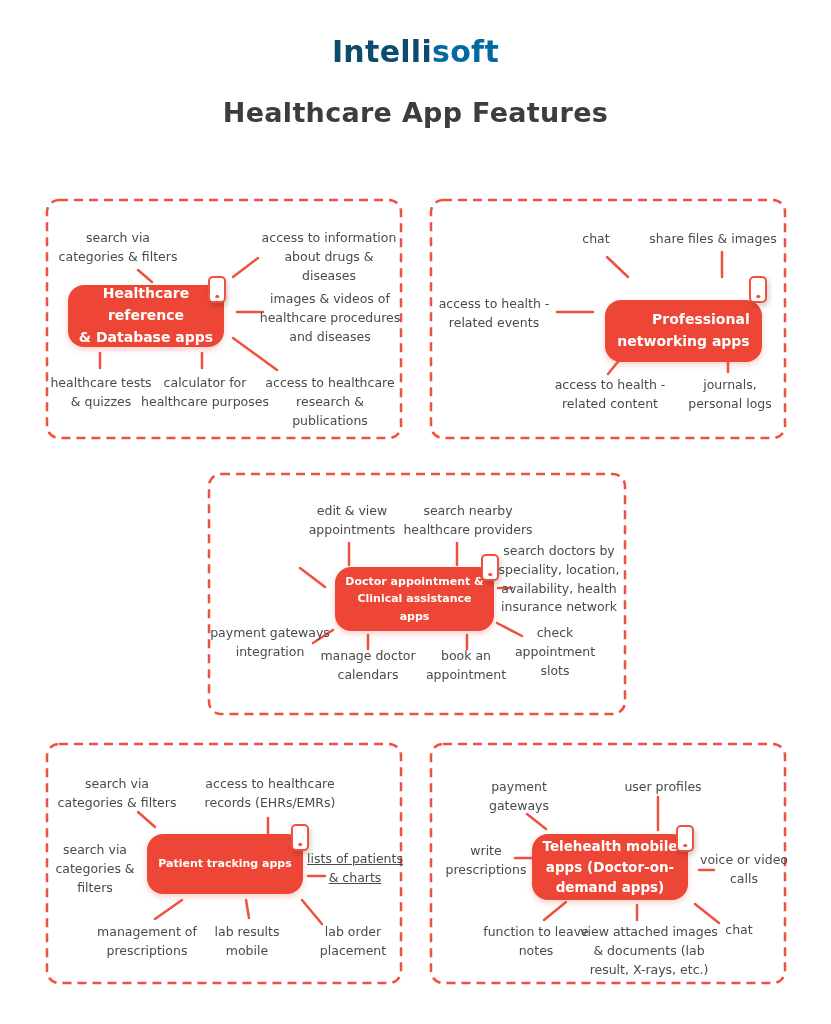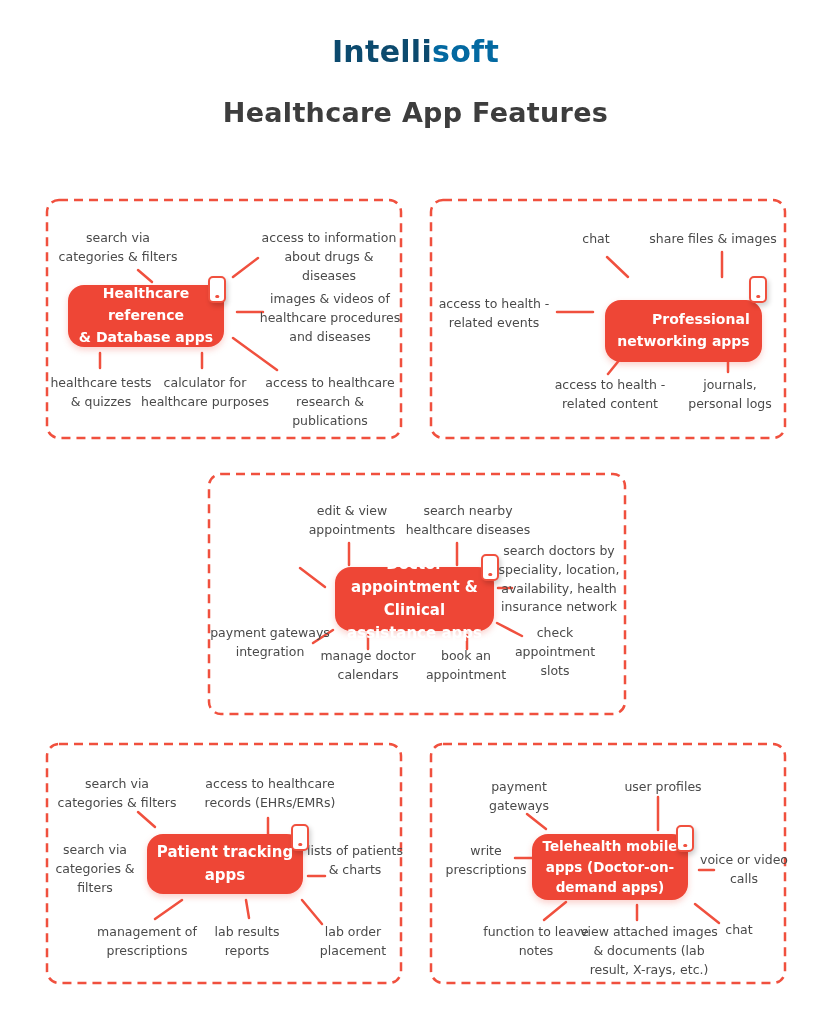--- a/index.html
+++ b/index.html
@@ -29,21 +29,21 @@
   .phone { position: absolute; width: 18px; height: 27px; background: #ffffff;
            border: 2.5px solid #f0503e; border-radius: 5px; z-index: 3;
            box-shadow: 2px 3px 5px rgba(0,0,0,0.18); }
   .phone-dot { position: absolute; left: 50%; bottom: 3px; transform: translateX(-50%);
                width: 3.5px; height: 3.5px; border-radius: 50%; background: #f0503e; }
 
   .feature { position: absolute; text-align: center; color: #4a4a4a;
              font-size: 12.5px; line-height: 1.5; white-space: pre-line; }
 
   .fs14  { font-size: 14px; }
-  .fs145 { font-size: 15px; }
+  .fs145 { font-size: 11px; }
   .fs135 { font-size: 13.5px; }
 </style>
 </head>
 <body>
 
 <div class="page">
 
   <div class="logo">
     <span class="logo-red">Intelli</span><span class="logo-navy">soft</span>
   </div>
@@ -117,21 +117,21 @@
       <line class="connector" x1="290" y1="151" x2="315" y2="164"></line>
     </svg>
     <div class="node-box fs145" style="left:128px; top:95px; width:159px; height:64px;">Doctor appointment &amp;
 Clinical assistance apps</div>
     <div class="phone" style="left:274px; top:82px;">
         <span class="phone-dot"></span>
       </div>
     <div class="feature" style="left:78px;  top:30px;  width:134px;">edit &amp; view
 appointments</div>
     <div class="feature" style="left:190px; top:30px;  width:142px;">search nearby
-healthcare diseases</div>
+healthcare providers</div>
     <div class="feature" style="left:285px; top:70px;  width:134px;">search doctors by
 speciality, location,
 availability, health
 insurance network</div>
     <div class="feature" style="left:0px;   top:152px; width:126px;">payment gateways
 integration</div>
     <div class="feature" style="left:95px;  top:175px; width:132px;">manage doctor
 calendars</div>
     <div class="feature" style="left:193px; top:175px; width:132px;">book an
 appointment</div>
@@ -154,26 +154,26 @@
     <div class="phone" style="left:246px; top:82px;">
         <span class="phone-dot"></span>
       </div>
     <div class="feature" style="left:7px;   top:33px;  width:130px;">search via
 categories &amp; filters</div>
     <div class="feature" style="left:153px; top:33px;  width:144px;">access to healthcare
 records (EHRs/EMRs)</div>
     <div class="feature" style="left:0px;   top:99px;  width:100px;">search via
 categories &amp;
 filters</div>
-    <div class="feature" style="left:250px; top:100px; width:120px;">lists of patients
+    <div class="feature" style="left:250px; top:108px; width:120px;text-decoration:underline;">lists of patients
 &amp; charts</div>
     <div class="feature" style="left:36px;  top:181px; width:132px;">management of
 prescriptions</div>
     <div class="feature" style="left:146px; top:181px; width:112px;">lab results
-reports</div>
+mobile</div>
     <div class="feature" style="left:247px; top:181px; width:122px;">lab order
 placement</div>
   </section>
 
   <section class="panel" style="left:429px; top:742px; width:358px; height:243px;">
     <svg class="panel-lines" width="358" height="243">
       <rect class="dash-border" x="2" y="2" width="354" height="239" rx="12" stroke-dasharray="9 6"></rect>
       <line class="connector" x1="98" y1="72" x2="117" y2="87"></line>
       <line class="connector" x1="229" y1="55" x2="229" y2="88"></line>
       <line class="connector" x1="86" y1="116" x2="103" y2="116"></line>

